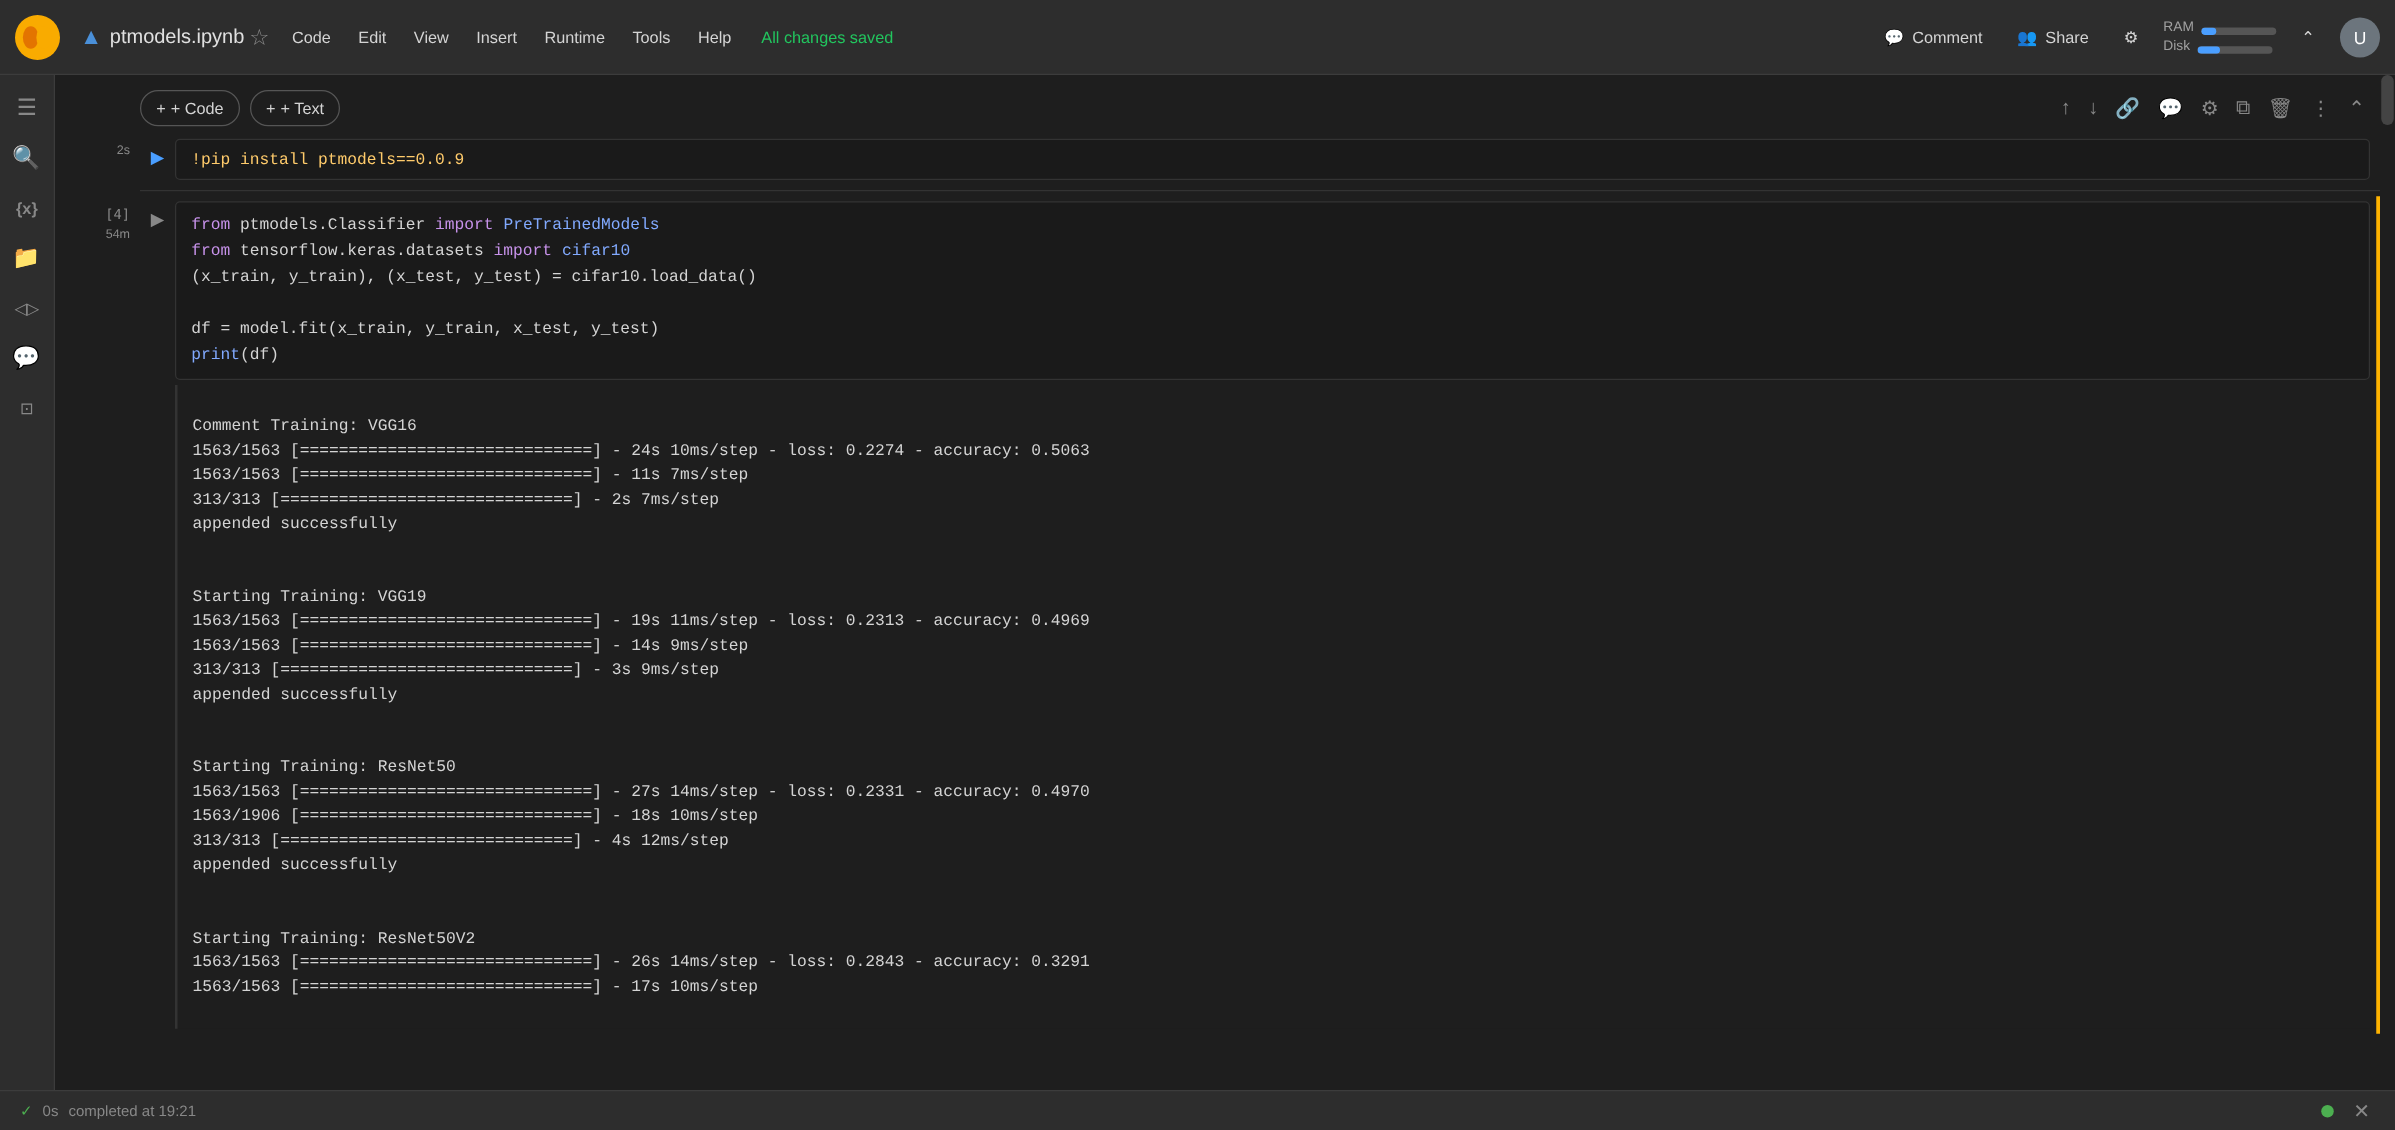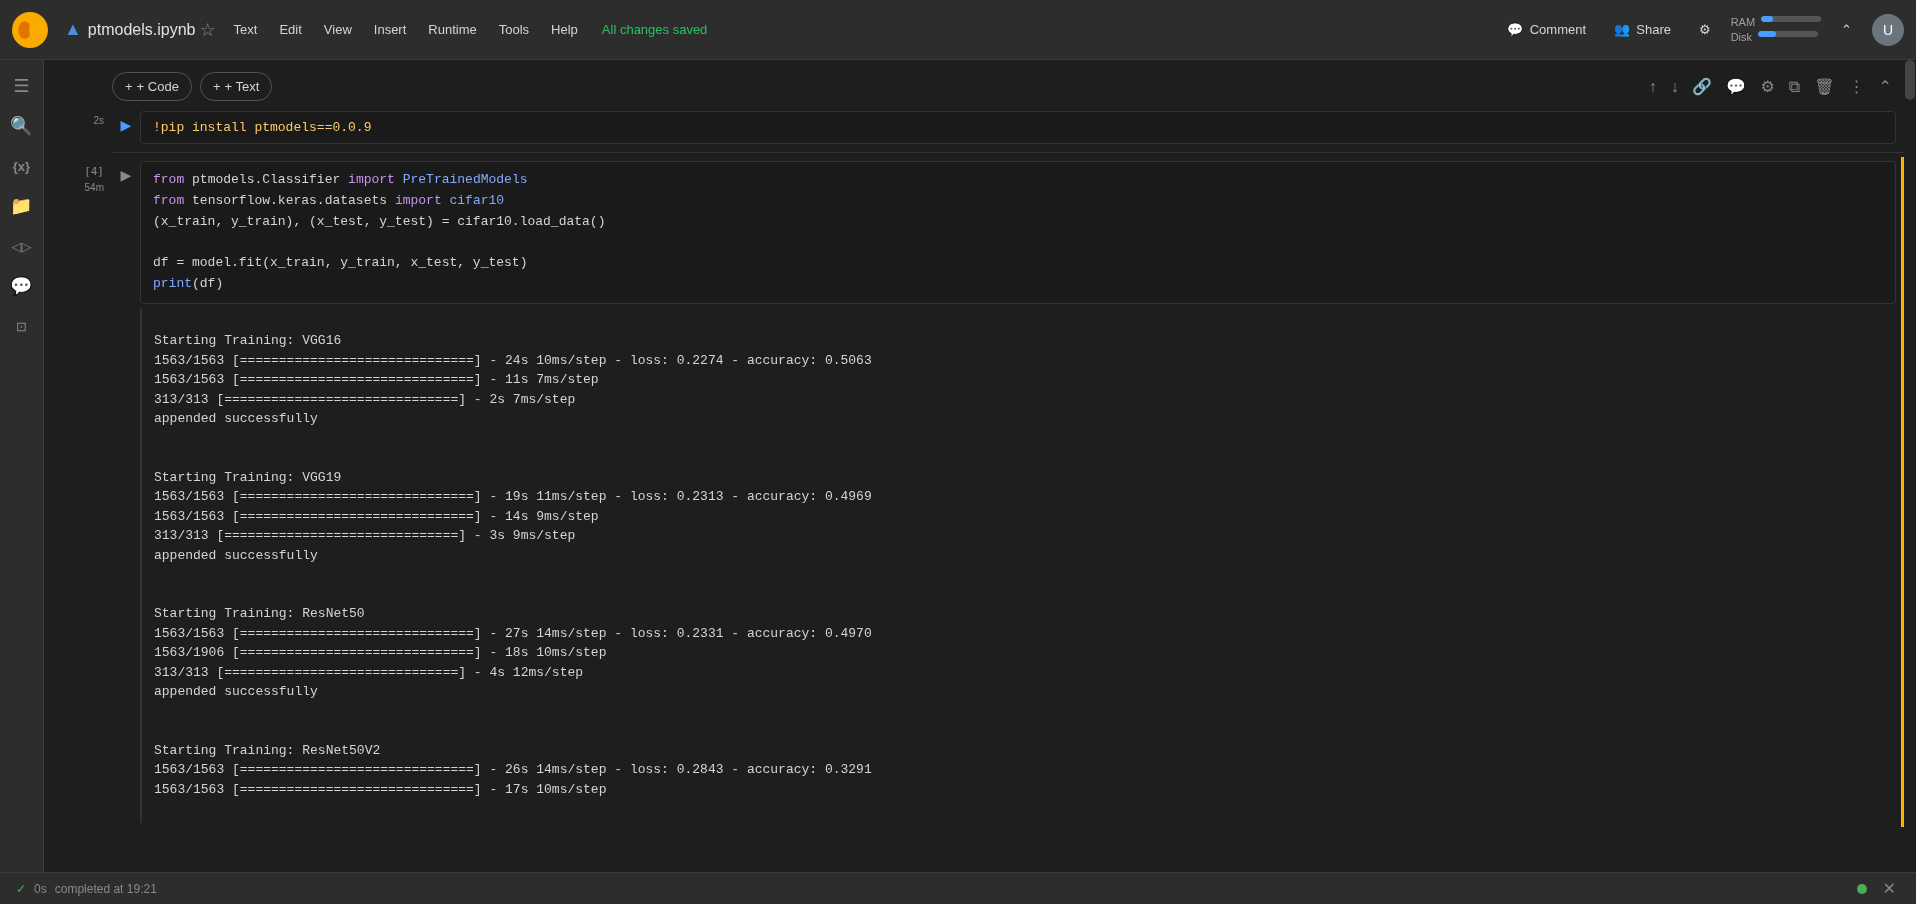--- a/index.html
+++ b/index.html
@@ -80,21 +80,21 @@
       border-radius: 4px;
     }
     .ram-disk-indicator {
       display: flex;
       flex-direction: column;
       gap: 3px;
       align-items: flex-start;
     }
     .ram-disk-row {
       display: flex;
-      align-items: flex-start;
+      align-items: flex-end;
       gap: 6px;
       font-size: 11px;
       color: #a0a0a0;
     }
     .ram-disk-bar {
       width: 60px;
       height: 6px;
       background: #555;
       border-radius: 3px;
       overflow: hidden;
@@ -327,21 +327,21 @@
       <ellipse cx="14" cy="20" rx="7" ry="10" fill="#E37400"></ellipse>
       <ellipse cx="26" cy="20" rx="7" ry="10" fill="#F9AB00"></ellipse>
     </svg>
   </div>
 
   <span style="color:#4a90d9;font-size:18px;margin-right:6px;">▲</span>
   <span class="notebook-name">ptmodels.ipynb</span>
   <span class="star-icon">☆</span>
 
   <div class="menu-bar">
-    <span class="menu-item">Text</span>
+    <span class="menu-item">Code</span>
     <span class="menu-item">Edit</span>
     <span class="menu-item">View</span>
     <span class="menu-item">Insert</span>
     <span class="menu-item">Runtime</span>
     <span class="menu-item">Tools</span>
     <span class="menu-item">Help</span>
     <span class="all-changes-saved">All changes saved</span>
   </div>
 
   <div class="header-right">
@@ -445,21 +445,21 @@
           <div><span class="kw">from</span> <span style="color:#d4d4d4;">tensorflow.keras.datasets</span> <span class="kw">import</span> <span style="color:#82aaff;">cifar10</span></div>
           <div><span style="color:#d4d4d4;">(x_train, y_train), (x_test, y_test) = cifar10.load_data()</span></div>
           <div>&nbsp;</div>
           <div><span style="color:#d4d4d4;">df = model.fit(x_train, y_train, x_test, y_test)</span></div>
           <div><span style="color:#82aaff;">print</span><span style="color:#d4d4d4;">(df)</span></div>
         </div>
 
         <div style="border-left:2px solid #444;margin:0 0 0 0;"></div>
 
         <div class="output-area" style="display: block; line-height: 1.5;">
-<span>Starting Training: VGG16</span>
+<span>Comment Training: VGG16</span>
 <span>1563/1563 [==============================] - 24s 10ms/step - loss: 0.2274 - accuracy: 0.5063</span>
 <span>1563/1563 [==============================] - 11s 7ms/step</span>
 <span>313/313 [==============================] - 2s 7ms/step</span>
 <span>appended successfully</span>
 <span>
 </span>
 <span>Starting Training: VGG19</span>
 <span>1563/1563 [==============================] - 19s 11ms/step - loss: 0.2313 - accuracy: 0.4969</span>
 <span>1563/1563 [==============================] - 14s 9ms/step</span>
 <span>313/313 [==============================] - 3s 9ms/step</span>

